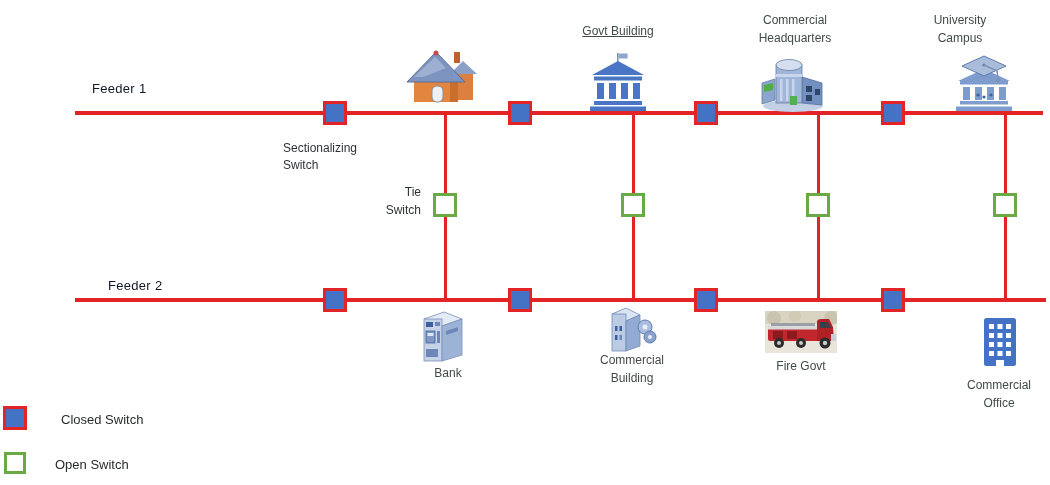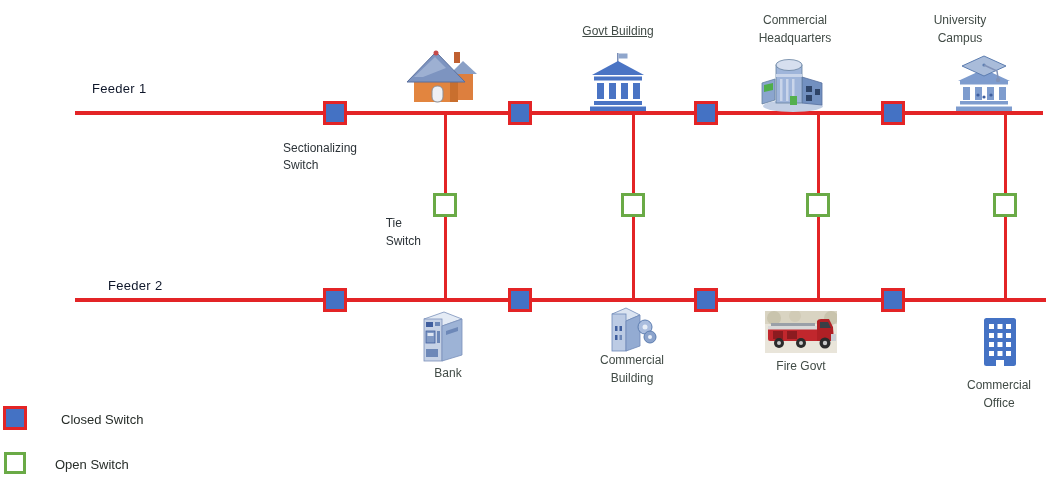--- a/index.html
+++ b/index.html
@@ -22,21 +22,21 @@
   .feeder-label{
     position:absolute;font-size:13px;color:#0f172a;letter-spacing:.3px;
   }
   .bldg-label{
     position:absolute;font-size:12px;line-height:18px;color:#414b46;
     text-align:center;white-space:pre-line;transform:translateX(-50%);
   }
   .anno-label{
     position:absolute;font-size:12px;line-height:16.5px;color:#2c3338;white-space:pre-line;
   }
-  .anno-label.right{line-height:18px;margin-top:31px;}
+  .anno-label.right{text-align:right;line-height:18px;}
   .legend-label{position:absolute;font-size:13px;color:#272d29;}
   .legend-swatch-closed{
     position:absolute;width:18px;height:18px;
     background:var(--closed-blue,#4472c4);border:3px solid var(--line-red,#e32426);
   }
   .legend-swatch-open{
     position:absolute;width:16px;height:16px;
     background:#ffffff;border:3px solid var(--open-green,#6aaa46);
   }
   .icon{position:absolute;}

